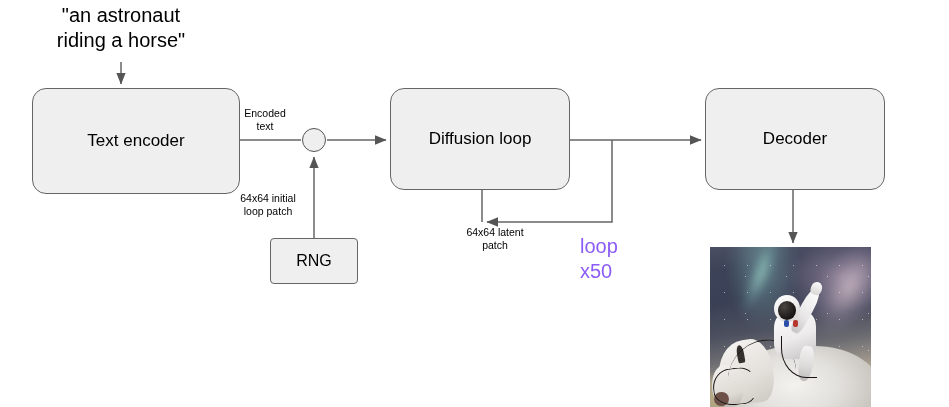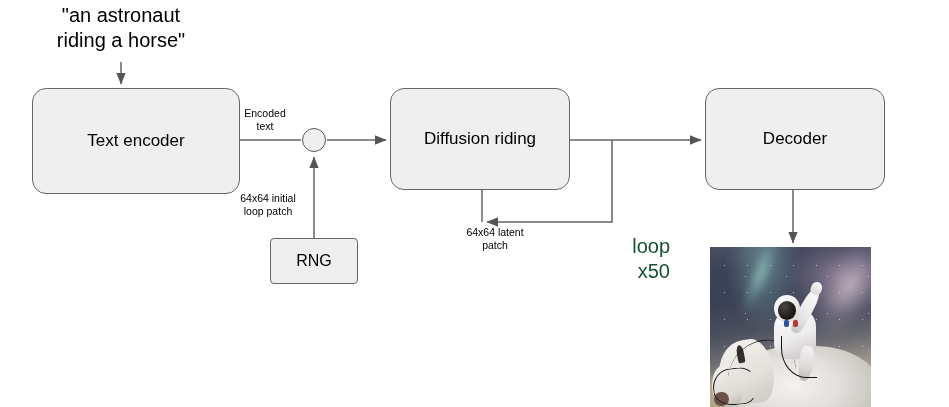--- a/index.html
+++ b/index.html
@@ -52,24 +52,24 @@
     position: absolute;
     color: #000000;
     font-size: 20px;
     line-height: 25px;
     text-align: center;
     font-family: "Liberation Sans", sans-serif;
     white-space: pre-line;
   }
   .loop-label {
     position: absolute;
-    color: #14532d;
+    color: #8b5cf6;
     font-size: 20px;
     line-height: 25px;
-    text-align: right;
+    text-align: left;
     font-family: "Liberation Sans", sans-serif;
     white-space: pre-line;
   }
   svg.wires {
     position: absolute;
     left: 0; top: 0;
     width: 949px;
     height: 407px;
     pointer-events: none;
   }
@@ -342,21 +342,21 @@
   <div class="junction" style="left:302px; top:128px; width:24px; height:24px;"></div>
 
   <div class="label" style="left:218px; top:192px; width:100px;">64x64 initial
 loop patch</div>
 
   <div class="node small-node" style="left:270px; top:238px; width:88px; height:46px;">
     <span>RNG</span>
   </div>
 
   <div class="node" style="left:390px; top:88px; width:180px; height:102px;">
-    <span>Diffusion riding</span>
+    <span>Diffusion loop</span>
   </div>
 
   <div class="label" style="left:440px; top:226px; width:110px;">64x64 latent
 patch</div>
 
   <div class="loop-label" style="left:580px; top:234px; width:90px;">loop
 x50</div>
 
   <div class="node" style="left:705px; top:88px; width:180px; height:102px;">
     <span>Decoder</span>

